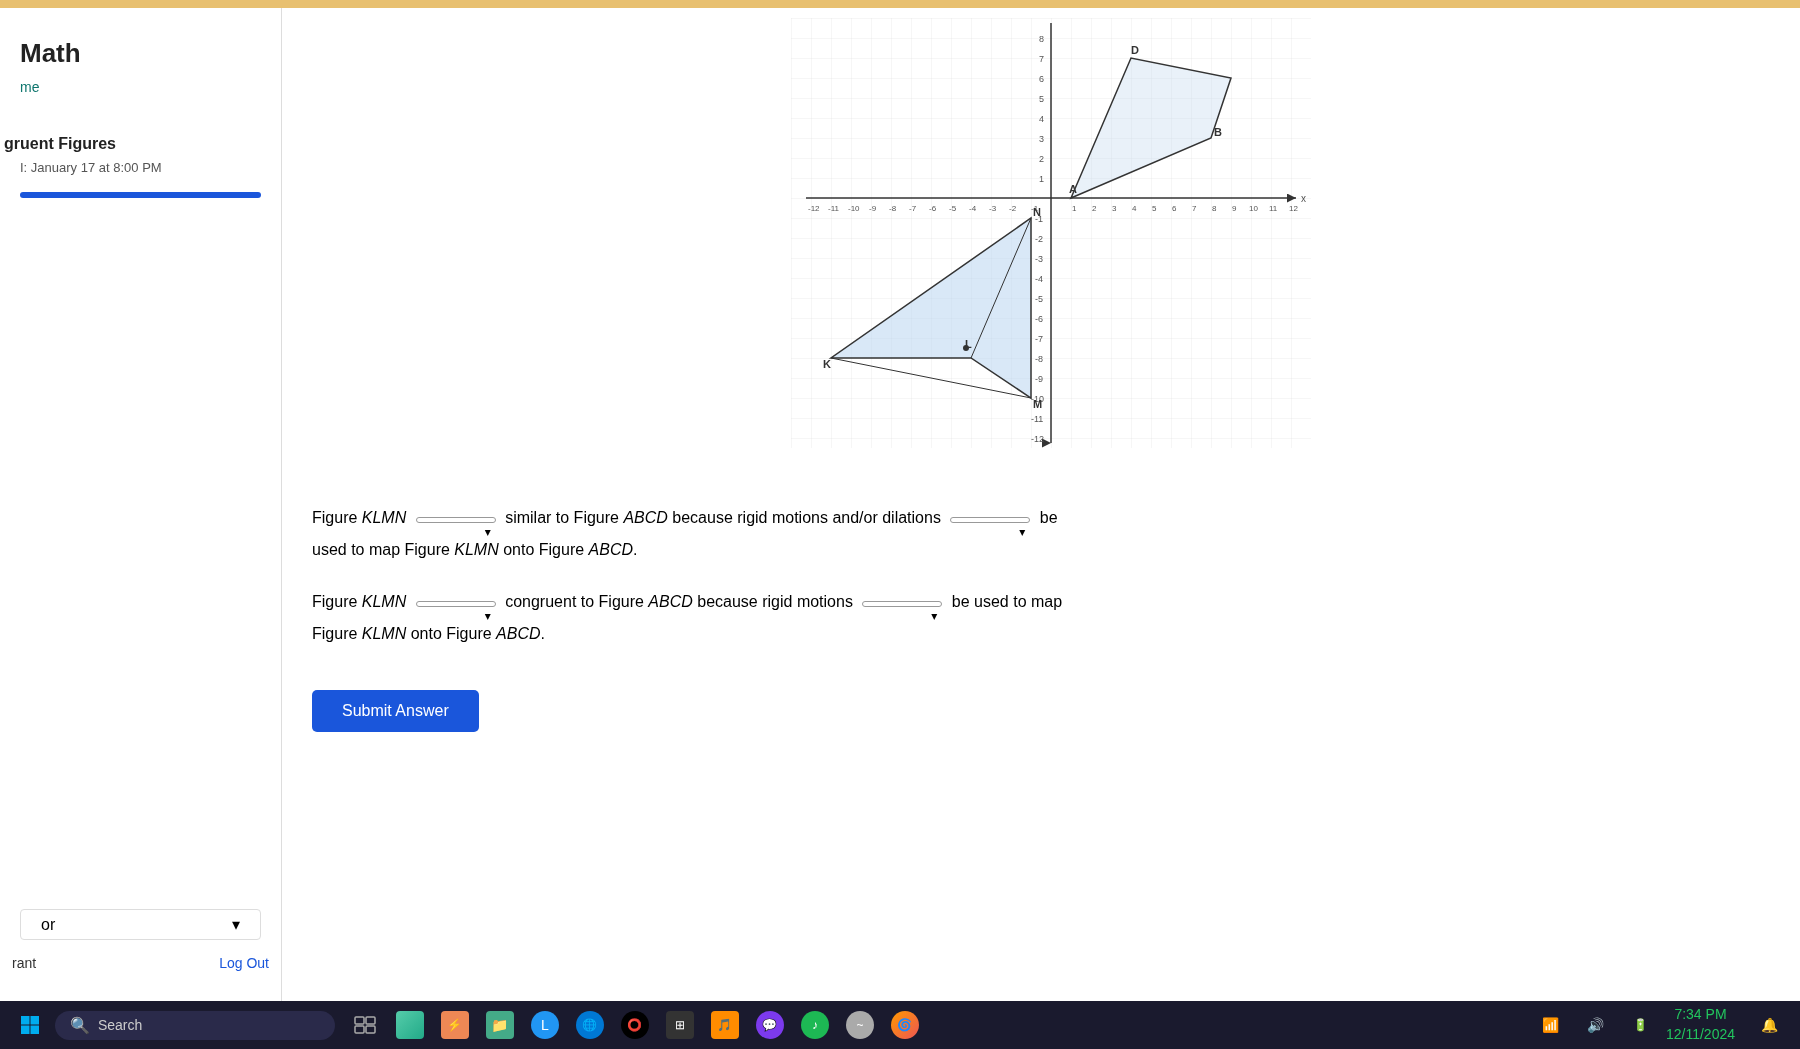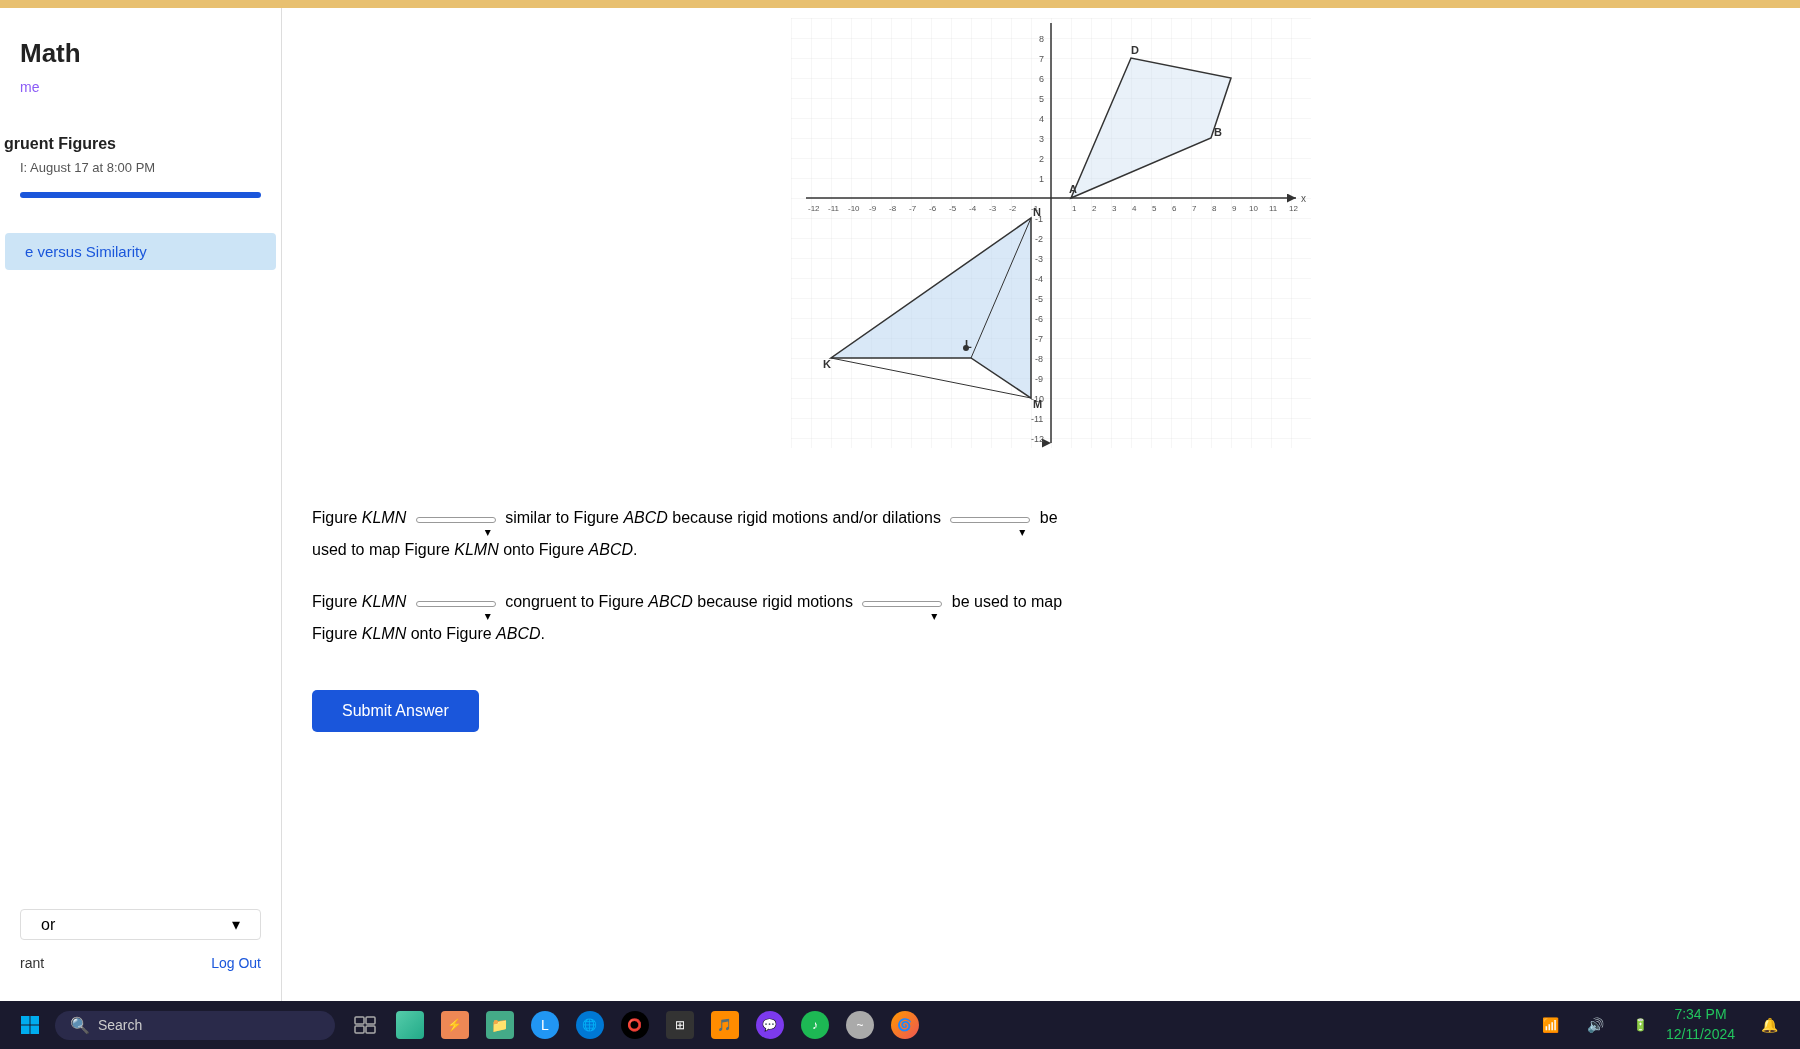--- a/index.html
+++ b/index.html
@@ -4,28 +4,28 @@
   <style>
     * { margin: 0; padding: 0; box-sizing: border-box; }
     body { width: 1800px; height: 1049px; overflow: hidden; font-family: Arial, sans-serif; background: #f0f0f0; display: flex; flex-direction: column; }
 
     
     .main-wrapper { display: flex; flex: 1; background: #fff; overflow: hidden; }
 
     
     .sidebar { width: 282px; background: #fff; border-right: 1px solid #ddd; padding: 20px 0; display: flex; flex-direction: column; flex-shrink: 0; }
     .sidebar-title { font-size: 26px; font-weight: bold; padding: 10px 20px 5px 20px; color: #222; }
-    .sidebar-subtitle { font-size: 14px; color: #8b5cf6; padding: 5px 20px; }
+    .sidebar-subtitle { font-size: 14px; color: #0f766e; padding: 5px 20px; }
     .sidebar-label { font-size: 16px; font-weight: bold; padding: 15px 20px 5px 4px; color: #222; }
     .sidebar-date { font-size: 13px; color: #555; padding: 2px 20px; }
     .sidebar-progress { height: 6px; background: #1a56db; margin: 15px 20px; border-radius: 3px; }
     .sidebar-item { padding: 10px 20px; font-size: 15px; color: #333; cursor: pointer; }
     .sidebar-item.active { background: #cce4f6; color: #1a56db; border-radius: 4px; margin: 0 5px; }
     .sidebar-spacer { flex: 1; }
-    .sidebar-bottom { padding: 10px 20px; display: flex; justify-content: space-between; align-items: flex-end; }
+    .sidebar-bottom { padding: 10px 12px; display: flex; justify-content: space-between; align-items: flex-end; }
     .sidebar-user { font-size: 14px; color: #333; }
     .sidebar-logout { font-size: 14px; color: #1a56db; cursor: pointer; }
     .sidebar-dropdown { padding: 5px 20px; display: flex; justify-content: space-between; align-items: center; border: 1px solid #ddd; margin: 5px 20px; border-radius: 4px; cursor: pointer; }
 
     
     .content { flex: 1; padding: 10px 30px; overflow-y: auto; background: #fff; }
 
     
     .graph-container { width: 500px; margin: 0 auto 20px auto; position: relative; }
 
@@ -67,26 +67,23 @@
 
 <div class="top-bar"></div>
 
 <div class="main-wrapper">
 
   <div class="sidebar">
     <div class="sidebar-title">Math</div>
     <div class="sidebar-subtitle">me</div>
     <div style="height:20px"></div>
     <div class="sidebar-label">gruent Figures</div>
-    <div class="sidebar-date">I: August 17 at 8:00 PM</div>
+    <div class="sidebar-date">I: January 17 at 8:00 PM</div>
     <div class="sidebar-progress"></div>
     <div style="height:20px"></div>
-    <div class="sidebar-item active">
-      <span>e versus Similarity</span>
-    </div>
     <div class="sidebar-spacer"></div>
     <div class="sidebar-dropdown">
       <span>or</span>
       <span>▾</span>
     </div>
     <div class="sidebar-bottom">
       <span class="sidebar-user">rant</span>
       <span class="sidebar-logout">Log Out</span>
     </div>
   </div>

